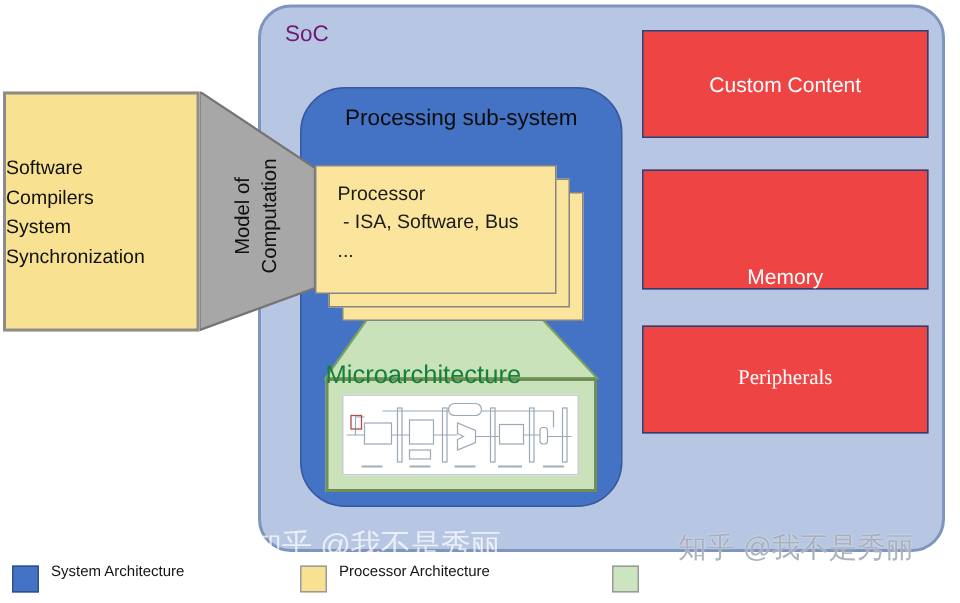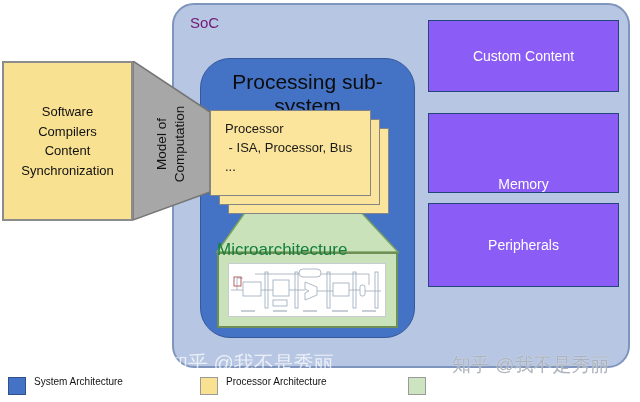--- a/index.html
+++ b/index.html
@@ -18,21 +18,21 @@
   #soc-label{left:190px;top:14px;font-size:15px;color:#701a75;z-index:2;}
 
   
   #processing{
     left:200px;top:58px;width:215px;height:280px;
     background:#4472c4;border:1px solid #35599c;border-radius:30px;
     box-sizing:border-box;z-index:3;
   }
   #processing-label{
     left:200px;top:70px;width:215px;text-align:center;
-    font-size:21px;color:#0c0c0c;z-index:4;
+    font-size:15px;color:#0c0c0c;z-index:4;
   }
 
   
   #green-trap{left:210px;top:190px;width:195px;height:66px;z-index:4;}
   #green-rect{
     left:217px;top:252px;width:181px;height:76px;
     background:#c9e2ba;border:2px solid #6e8f55;box-sizing:border-box;z-index:4;
   }
   #micro-label{
     left:217px;top:240px;width:181px;text-align:left;
@@ -50,44 +50,44 @@
   }
   #card-back2{left:228px;top:128px;}
   #card-back1{left:219px;top:119px;}
   #card-main{left:210px;top:110px;padding:8px 0 0 14px;font-size:13px;line-height:19px;}
   #card-main .card-line{white-space:pre;}
 
   
   #software-box{
     left:2px;top:61px;width:131px;height:160px;
     background:#f9e192;border:2px solid #8c8c8c;box-sizing:border-box;
-    display:flex;flex-direction:column;justify-content:center;align-items:center;
+    display:flex;flex-direction:column;justify-content:center;align-items:flex-start;
     font-size:13px;line-height:19.5px;text-align:center;z-index:5;color:#111;
   }
 
   
   #gray-funnel{left:133px;top:61px;width:78px;height:160px;z-index:5;}
   #moc-label{
     left:111px;top:121px;width:120px;height:46px;
     transform:rotate(-90deg);
     display:flex;flex-direction:row;align-items:center;justify-content:center;gap:2px;
     z-index:6;font-size:13.5px;color:#111;text-align:center;
   }
   #moc-label span{display:block;writing-mode:horizontal-tb;}
   #moc-label{flex-direction:column;line-height:16px;}
 
   
   .rbox{
-    left:428px;width:191px;background:#8b5cf6;border:1.5px solid #24457c;
+    left:428px;width:191px;background:#ef4444;border:1.5px solid #24457c;
     box-sizing:border-box;display:flex;align-items:center;justify-content:center;
     color:#ffffff;font-size:14px;z-index:3;
   }
   #rbox-0{top:20px;height:72px;}
   #rbox-1{top:113px;height:80px;align-items:flex-end;}
-  #rbox-2{top:203px;height:84px;}
+  #rbox-2{top:217px;height:72px;font-family:Liberation Serif, serif;}
 
   
   .legend-swatch{width:18px;height:18px;box-sizing:border-box;z-index:8;}
   #lg-sw-0{left:8px;top:377px;background:#4472c4;border:1.5px solid #2f528f;}
   #lg-sw-1{left:200px;top:377px;background:#f9e192;border:1.5px solid #9a9a9a;}
   #lg-sw-2{left:408px;top:377px;background:#cde4c0;border:1.5px solid #9a9a9a;}
   .legend-label{top:376px;font-size:10px;color:#141414;z-index:8;white-space:nowrap;}
   #lg-lb-0{left:34px;}
   #lg-lb-1{left:226px;}
   #lg-lb-2{left:434px;}
@@ -114,21 +114,21 @@
     <polygon points="0,0 77,51 77,131 0,159" fill="#a7a7a7" stroke="#757575" stroke-width="1.5"></polygon>
   </svg>
   <div id="moc-label" class="abs">
     <span>Model of</span>
     <span>Computation</span>
   </div>
 
   <div id="software-box" class="abs">
     <div>Software</div>
     <div>Compilers</div>
-    <div>Content</div>
+    <div>System</div>
     <div>Synchronization</div>
   </div>
 
   <div id="processing" class="abs"></div>
   <div id="processing-label" class="abs">Processing sub-system</div>
 
   <svg id="green-trap" class="abs" viewBox="0 0 195 66">
     <polygon points="48,4 134,4 188,62 7,62" fill="#c9e2ba" stroke="#7aa25f" stroke-width="1.5"></polygon>
   </svg>
   <div id="green-rect" class="abs">
@@ -171,21 +171,21 @@
         </g>
       </svg>
     </div>
   </div>
   <div id="micro-label" class="abs">Microarchitecture</div>
 
   <div id="card-back2" class="abs card"></div>
   <div id="card-back1" class="abs card"></div>
   <div id="card-main" class="abs card">
     <div class="card-line">Processor</div>
-    <div class="card-line"> - ISA, Processor, Bus</div>
+    <div class="card-line"> - ISA, Software, Bus</div>
     <div class="card-line">...</div>
   </div>
 
   <div id="rbox-0" class="abs rbox">
     <span>Custom Content</span>
   </div>
   <div id="rbox-1" class="abs rbox">
     <span>Memory</span>
   </div>
   <div id="rbox-2" class="abs rbox">

